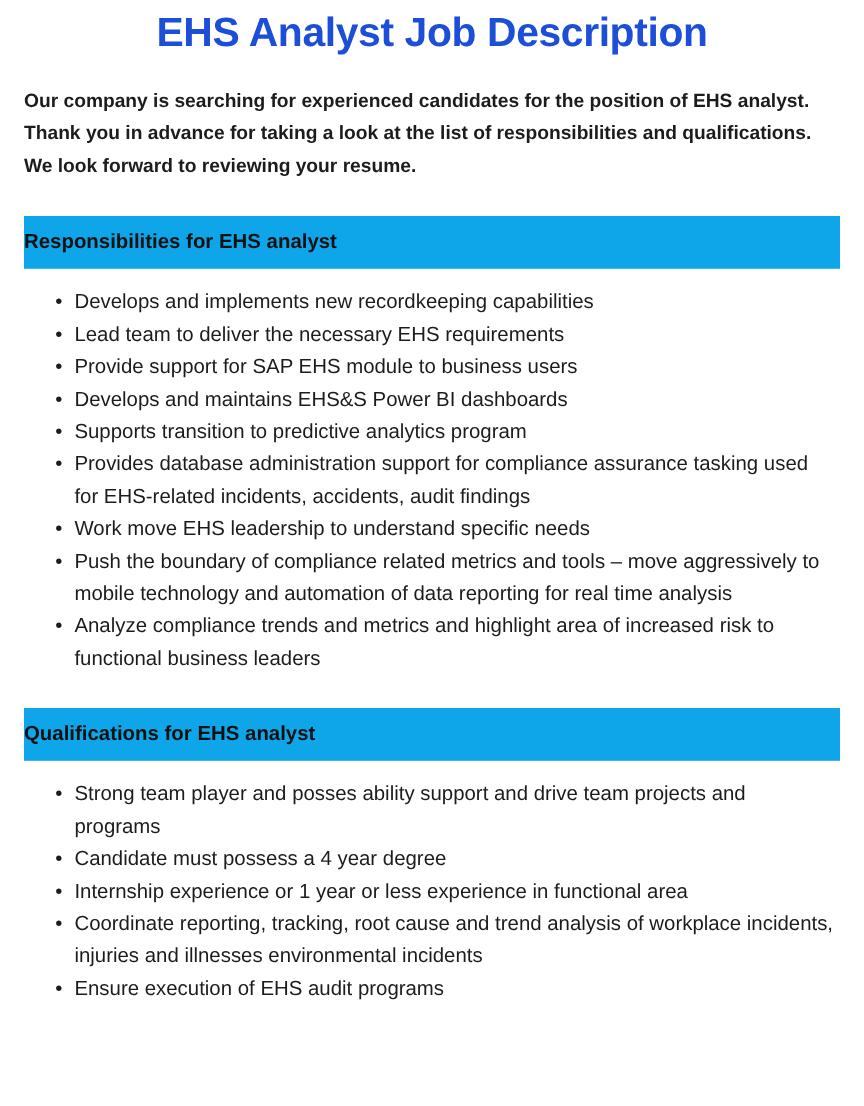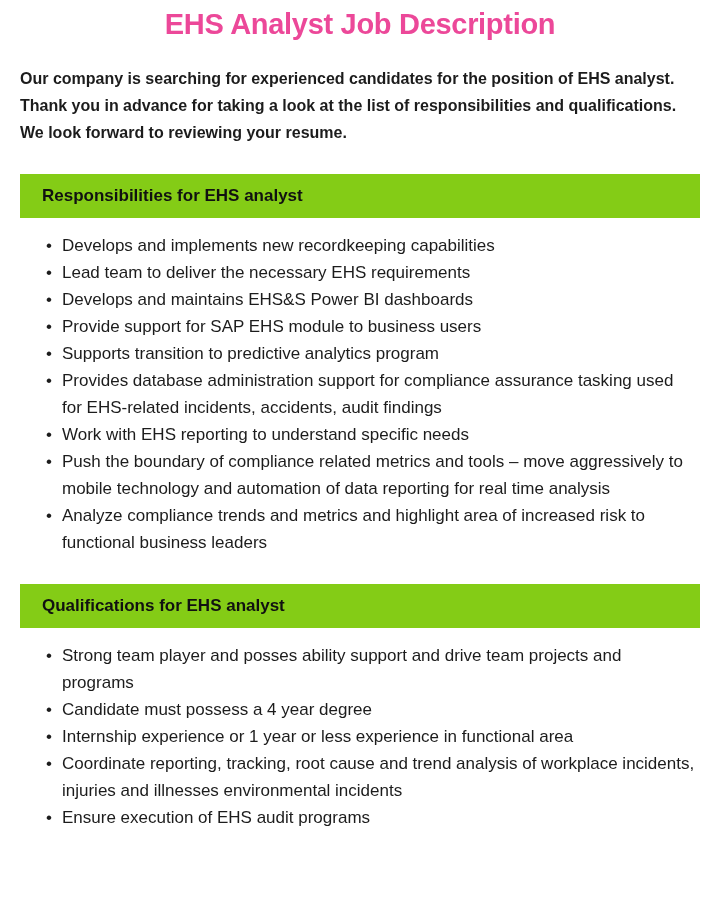--- a/index.html
+++ b/index.html
@@ -12,38 +12,37 @@
   .page {
     width: 720px;
     box-sizing: border-box;
     padding: 6px 20px 30px 20px;
     background: #ffffff;
   }
   h1.doc-title {
     margin: 0;
     padding-top: 2px;
     text-align: center;
-    font-size: 29px;
+    font-size: 34px;
     font-weight: bold;
     letter-spacing: -0.3px;
-    color: #ec4899;
+    color: #1d4ed8;
   }
   p.intro {
     margin: 24px 0 0 0;
     font-size: 16px;
     line-height: 27px;
     font-weight: bold;
   }
   .section-header {
     margin-top: 28px;
-    background: #84cc16;
+    background: #0ea5e9;
     height: 44px;
     display: flex;
     align-items: center;
-    padding-left: 22px;
     box-sizing: border-box;
   }
   .section-header h2 {
     margin: 0;
     font-size: 17px;
     font-weight: bold;
     color: #111111;
   }
   ul.bullet-list {
     margin: 14px 0 0 0;
@@ -77,29 +76,29 @@
   <section>
     <div class="section-header">
       <h2>Responsibilities for EHS analyst</h2>
     </div>
     <ul class="bullet-list">
   <li>Develops and implements new recordkeeping capabilities</li>
 
 
   <li>Lead team to deliver the necessary EHS requirements</li>
 
+  <li>Provide support for SAP EHS module to business users</li>
+
   <li>Develops and maintains EHS&amp;S Power BI dashboards</li>
-
-  <li>Provide support for SAP EHS module to business users</li>
 
   <li>Supports transition to predictive analytics program</li>
 
   <li>Provides database administration support for compliance assurance tasking used for EHS-related incidents, accidents, audit findings</li>
 
-  <li>Work with EHS reporting to understand specific needs</li>
+  <li>Work move EHS leadership to understand specific needs</li>
 
   <li>Push the boundary of compliance related metrics and tools – move aggressively to mobile technology and automation of data reporting for real time analysis</li>
 
   <li>Analyze compliance trends and metrics and highlight area of increased risk to functional business leaders</li>
 </ul>
   </section>
 
   <section>
     <div class="section-header">
       <h2>Qualifications for EHS analyst</h2>

